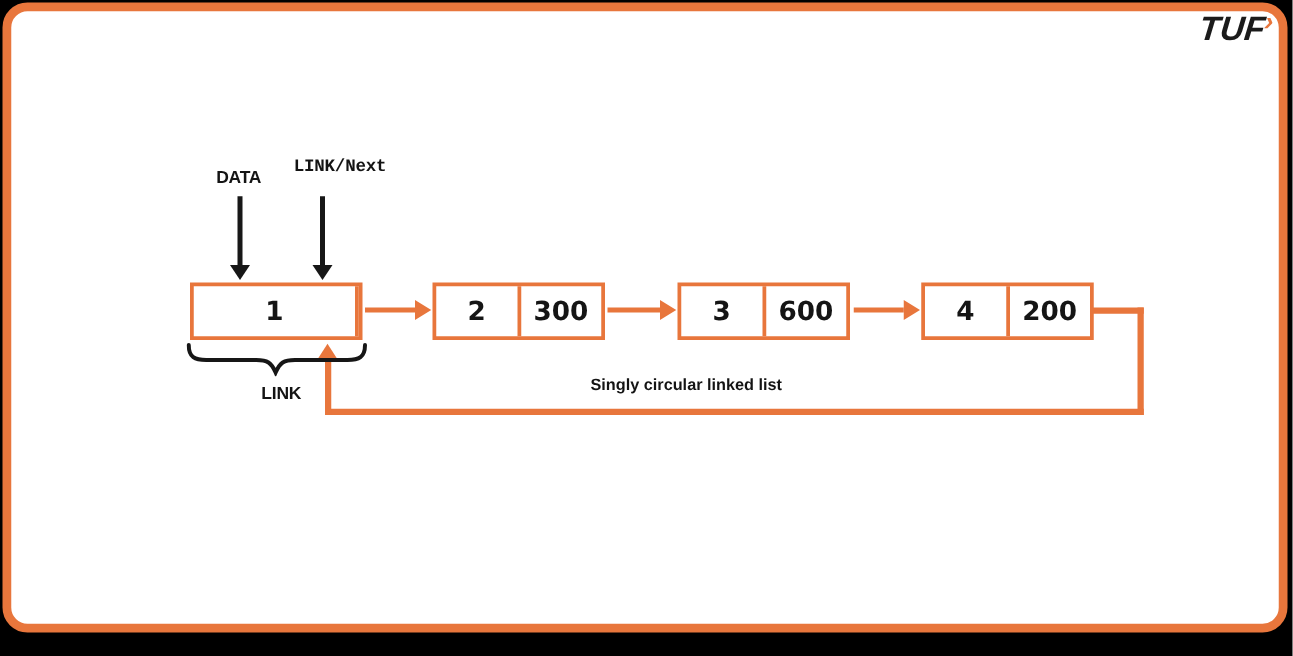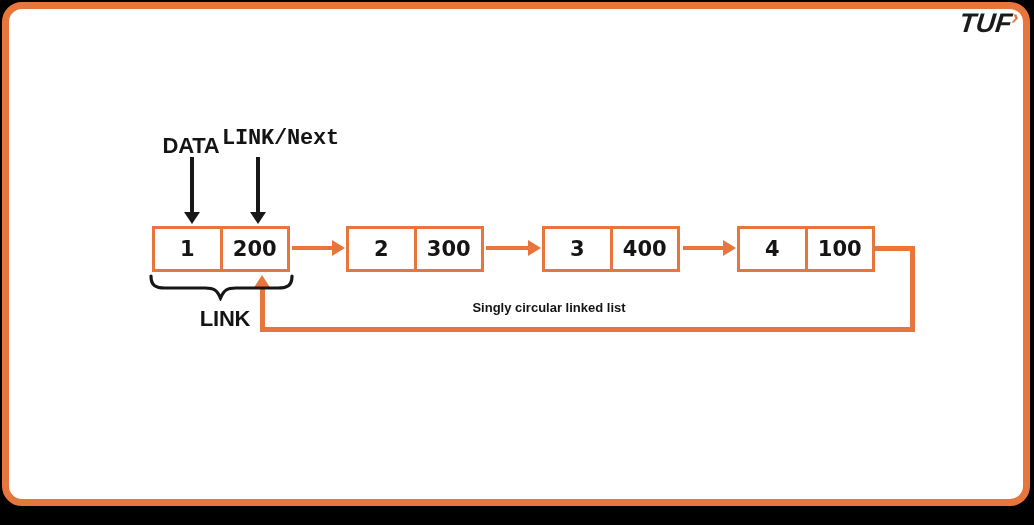--- a/index.html
+++ b/index.html
@@ -16,21 +16,21 @@
   .logo {
     position:absolute; left:938px; top:8px; width:80px; text-align:right;
     font-style:italic; font-weight:bold; font-size:27px; color:#1b1b1b;
     letter-spacing:0px; transform:skewX(-6deg);
   }
   .logo .chev {
     color:var(--accent); font-size:21px; font-weight:bold;
     position:relative; top:-8px; margin-left:-1px;
   }
   .lbl {
-    position:absolute; font-weight:bold; font-size:22px; color:#141414;
+    position:absolute; font-weight:bold; font-size:14px; color:#141414;
     text-align:center; letter-spacing:-0.2px; white-space:nowrap;
   }
   
   .vshaft { position:absolute; width:4px; background:#171717; }
   .vhead {
     position:absolute; width:0; height:0;
     border-left:8px solid transparent; border-right:8px solid transparent;
     border-top:12px solid #171717;
   }
   
@@ -74,33 +74,32 @@
 <div class="lbl" style="left:160px; top:133px; width:62px;">DATA</div>
 <div class="lbl" style="left:222px; top:126px; width:100px;font-family:Liberation Mono, monospace;">LINK/Next</div>
 
 <div class="vshaft" style="left:190px; top:157px; height:57px;"></div>
 <div class="vhead" style="left:184px; top:212px;"></div>
 <div class="vshaft" style="left:256px; top:157px; height:57px;"></div>
 <div class="vhead" style="left:250px; top:212px;"></div>
 
 <div class="node" style="left:152px;">
   <div class="cell data">1</div>
-  <div class="cell">200</div>
 </div>
 <div class="node" style="left:346px;">
   <div class="cell data">2</div>
   <div class="cell">300</div>
 </div>
 <div class="node" style="left:542px;">
   <div class="cell data">3</div>
-  <div class="cell">400</div>
+  <div class="cell">600</div>
 </div>
 <div class="node" style="left:737px;">
   <div class="cell data">4</div>
-  <div class="cell">100</div>
+  <div class="cell">200</div>
 </div>
 
 <div class="oshaft" style="left:292px; top:246px; width:40px;"></div>
 <div class="ohead-right" style="left:332px; top:240px;"></div>
 <div class="oshaft" style="left:486px; top:246px; width:42px;"></div>
 <div class="ohead-right" style="left:528px; top:240px;"></div>
 <div class="oshaft" style="left:683px; top:246px; width:40px;"></div>
 <div class="ohead-right" style="left:723px; top:240px;"></div>
 
 <div class="oseg" style="left:872px; top:246px; width:43px; height:5px;"></div>

